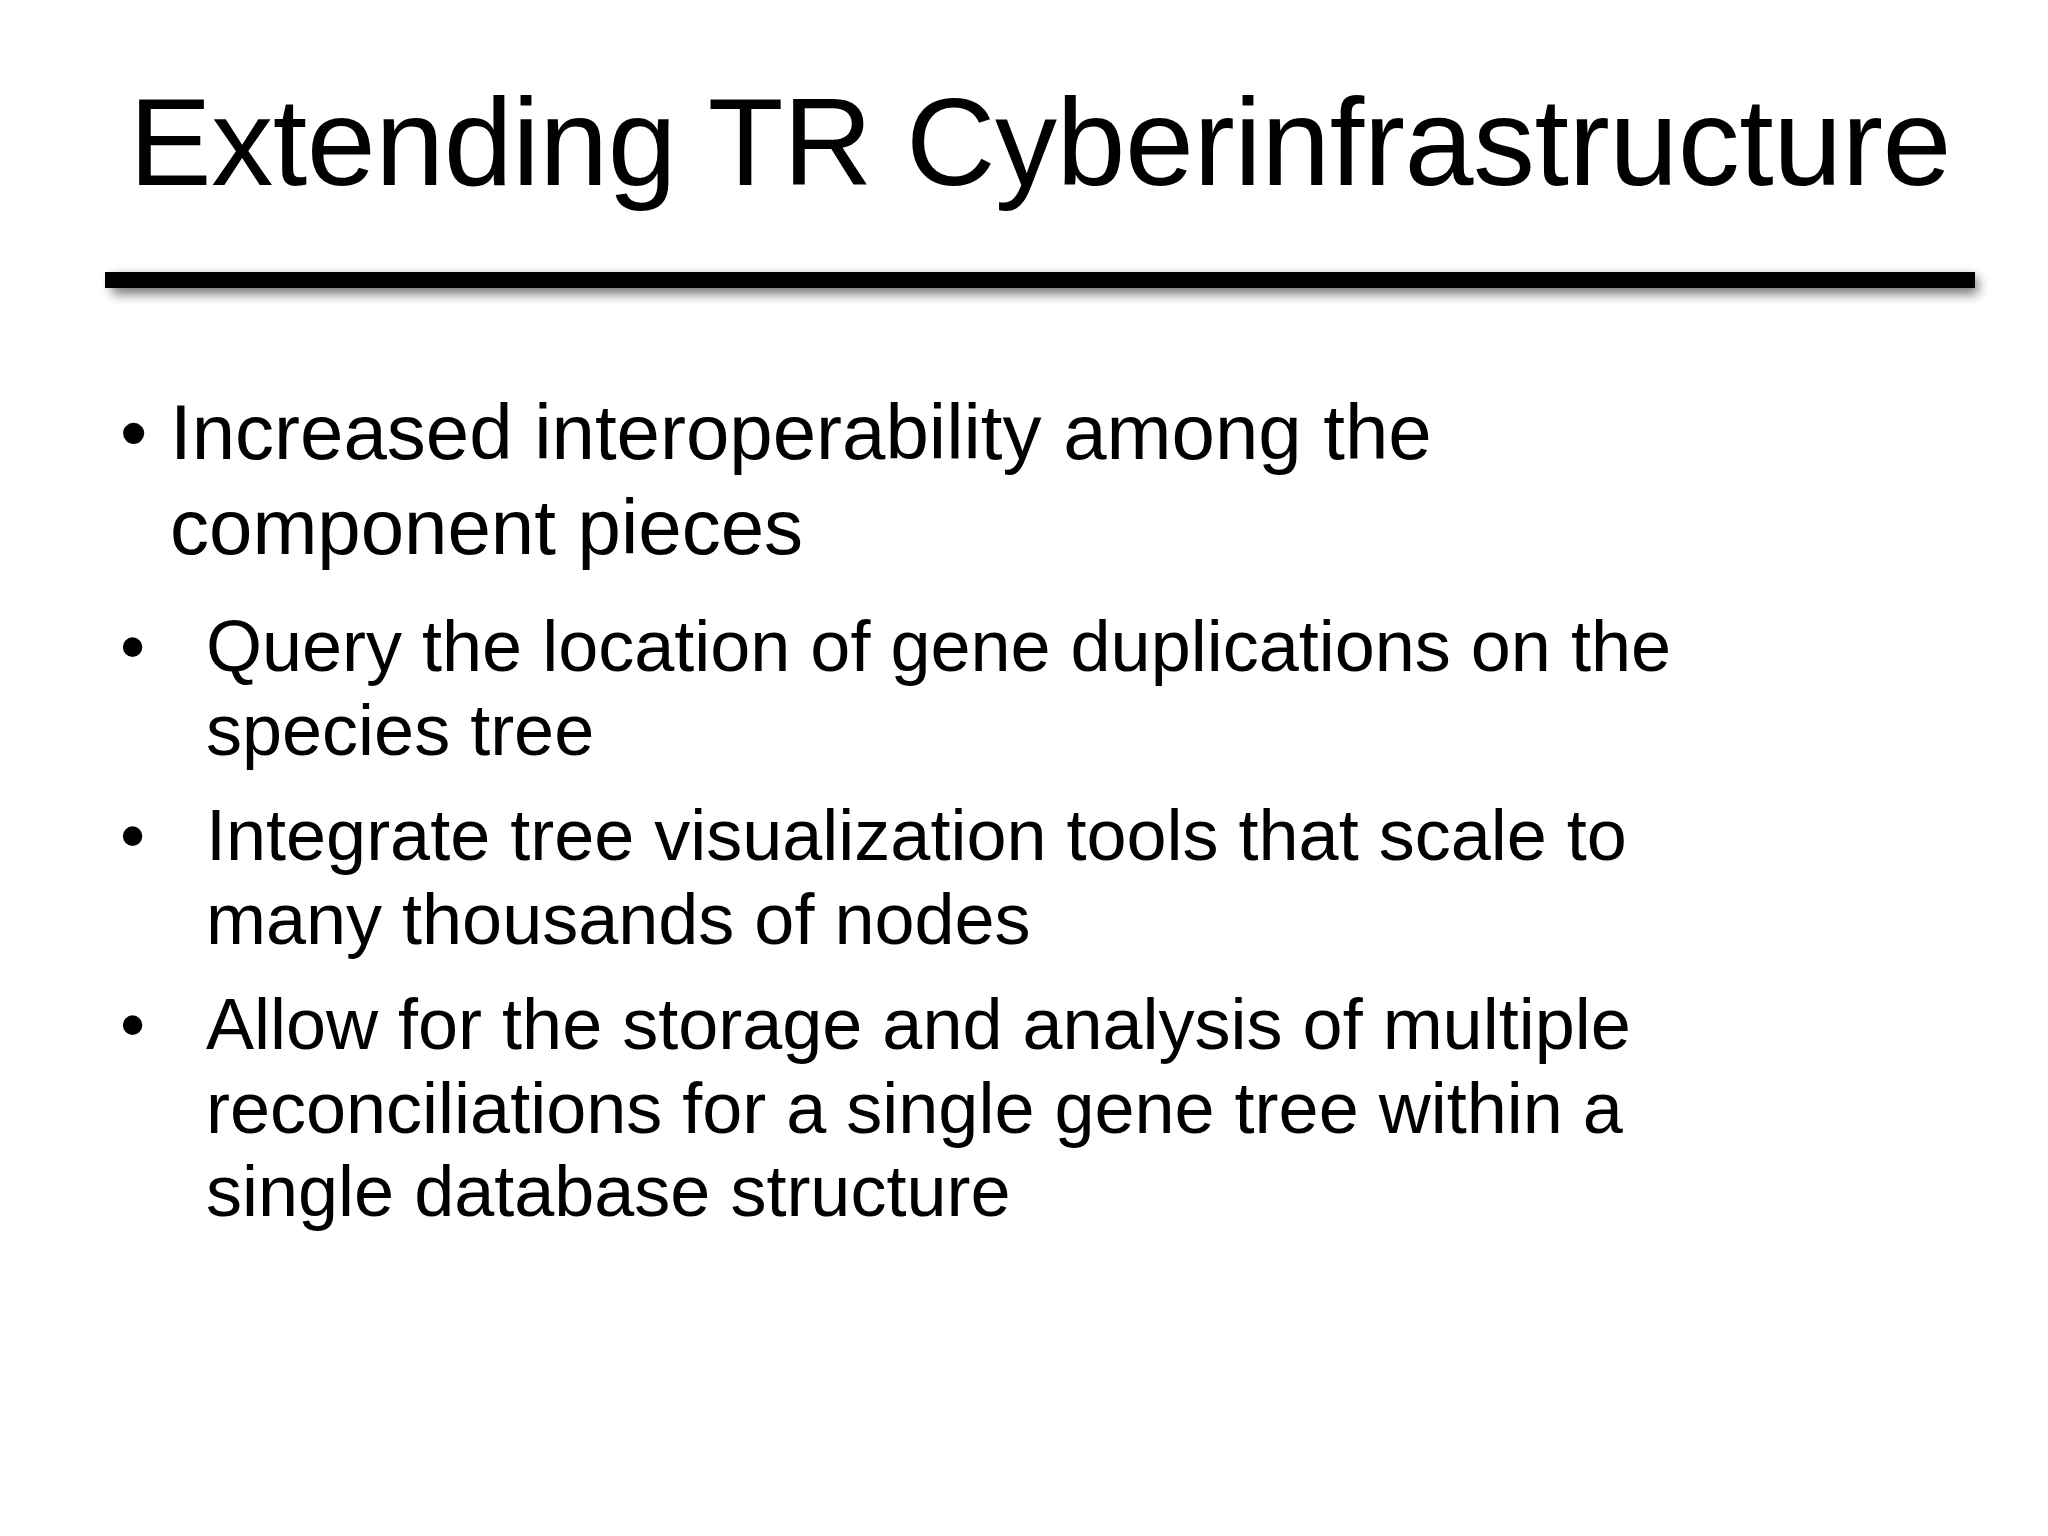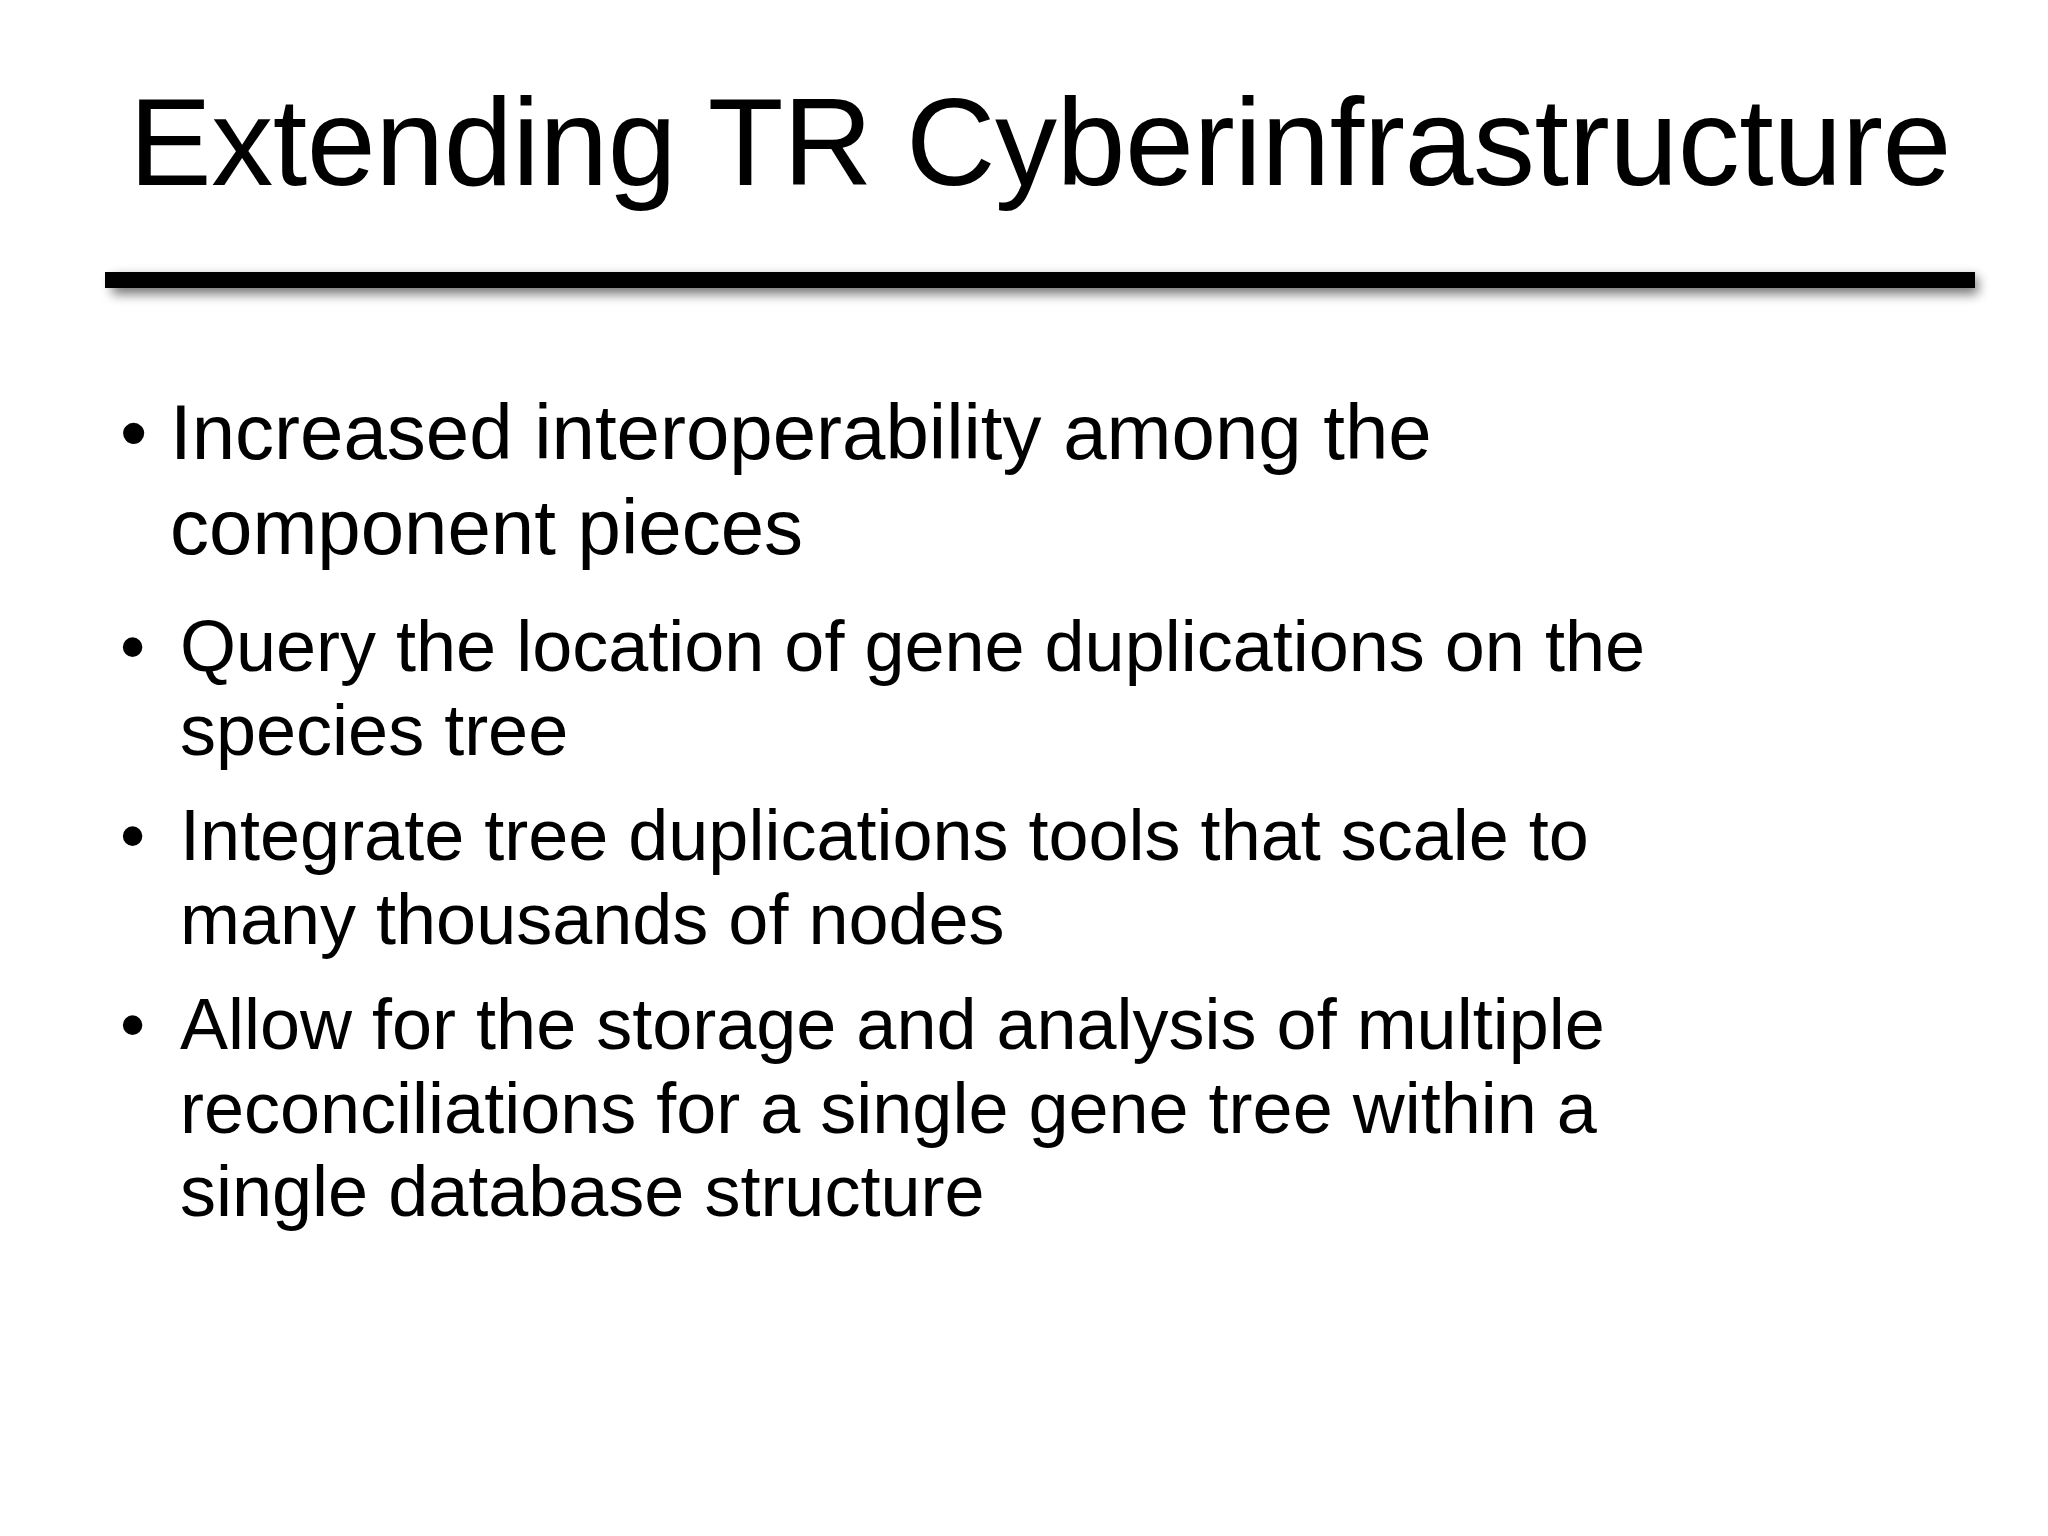--- a/index.html
+++ b/index.html
@@ -89,21 +89,21 @@
     left: 0;
     top: 0;
     width: 46px;
     text-align: left;
     font-size: 72px;
     line-height: 1.16;
   }
 
   .bullet-text {
     display: block;
-    margin-left: 60px;
+    margin-left: 86px;
     font-size: 72px;
     line-height: 1.16;
     white-space: pre-line;
     font-weight: 400;
   }
 
   
   .bullet-item.lead .bullet-dot {
     font-size: 78px;
     line-height: 1.22;
@@ -138,21 +138,21 @@
     </div>
 
     <div class="bullet-item">
       <span class="bullet-dot">•</span>
       <span class="bullet-text">Query the location of gene duplications on the
 species tree</span>
     </div>
 
     <div class="bullet-item">
       <span class="bullet-dot">•</span>
-      <span class="bullet-text">Integrate tree duplications tools that scale to
+      <span class="bullet-text">Integrate tree visualization tools that scale to
 many thousands of nodes</span>
     </div>
 
     <div class="bullet-item">
       <span class="bullet-dot">•</span>
       <span class="bullet-text">Allow for the storage and analysis of multiple
 reconciliations for a single gene tree within a
 single database structure</span>
     </div>
 

